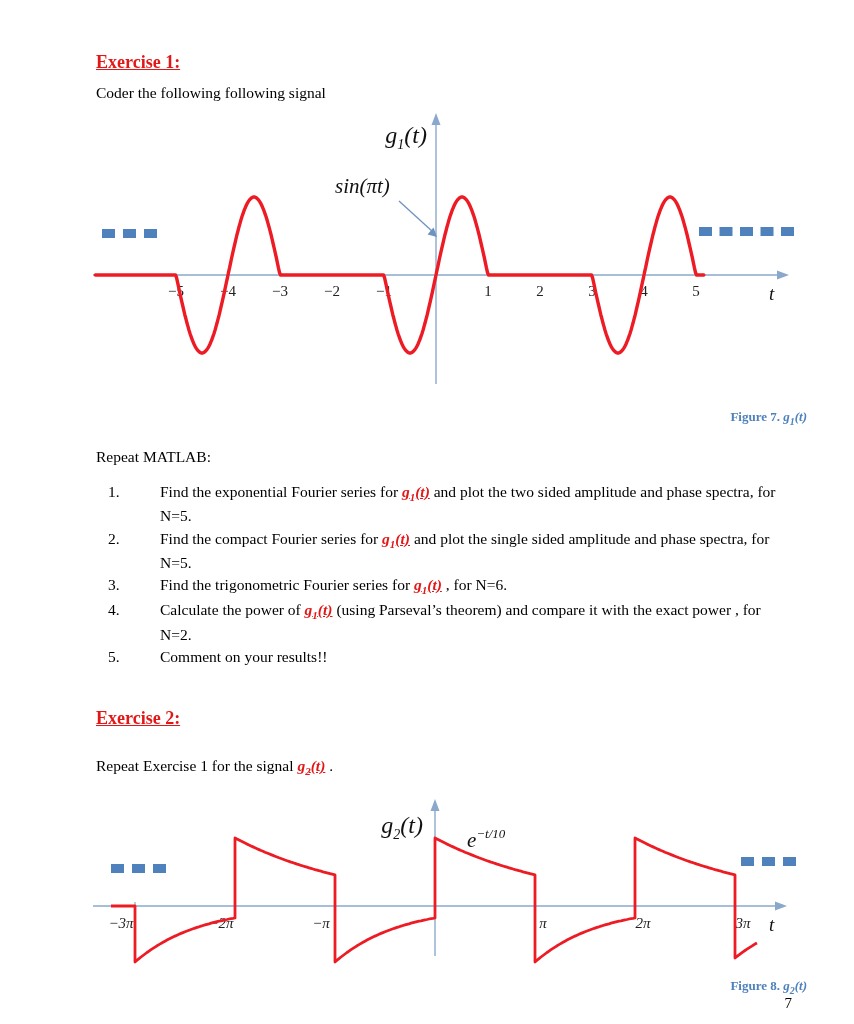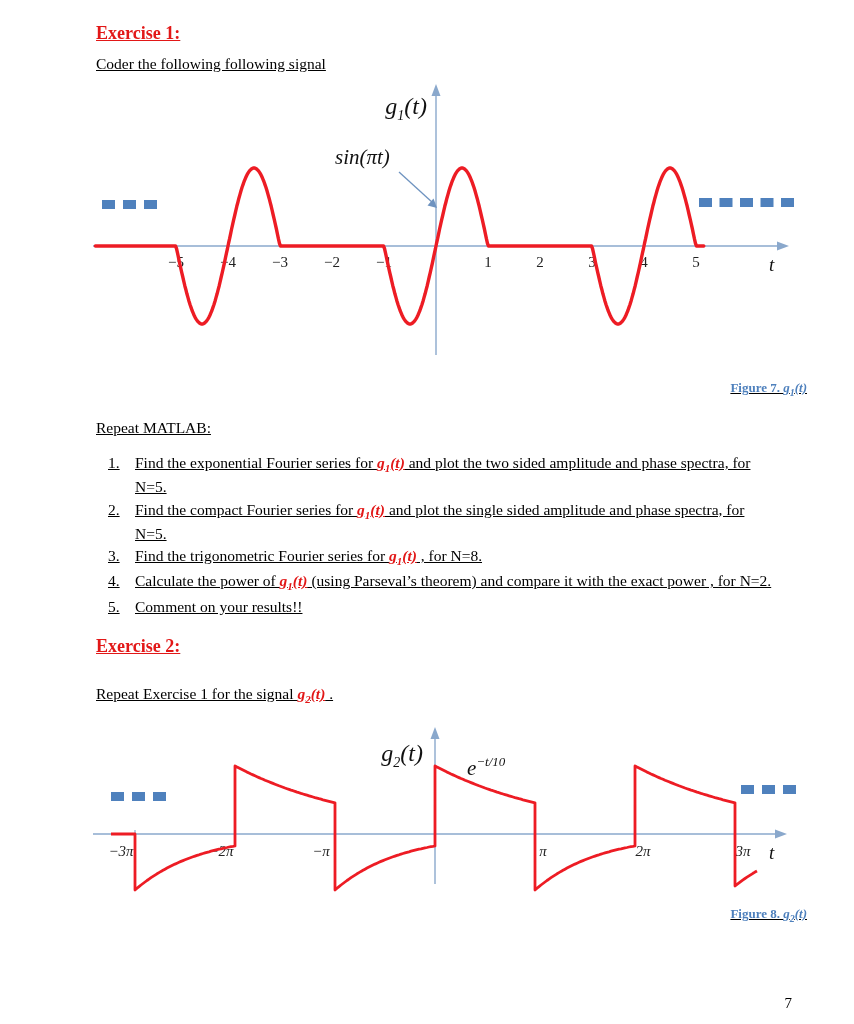--- a/index.html
+++ b/index.html
@@ -1,45 +1,45 @@
 <!DOCTYPE html>
 <html style="--red: #e21717; --fig-blue: #4f81bd;"><head>
 <meta charset="utf-8">
 <style>
   * { margin:0; padding:0; box-sizing:border-box; }
   html,body { background:#ffffff; }
   body {
     width:854px; height:1024px; overflow:hidden;
     font-family:"Liberation Serif", serif; color:#000;
   }
-  .page { position:relative; width:854px; height:1024px; padding:23px 64px 0 96px; background:#fff;text-decoration:underline; }
+  .page { position:relative; width:854px; height:1024px; padding:52px 64px 0 96px; background:#fff; }
 
   .ex-title {
     font-size:18px; font-weight:bold; text-decoration:underline;
     color:var(--red,#e21717); margin-bottom:10px;
     font-family:"Liberation Serif", serif;
   }
-  .ex-title.second { margin-top:16px; }
+  .ex-title.second { margin-top:38px; }
 
   .body-text { font-size:15.5px; line-height:1.3; }
   .matlab { margin-top:20px; }
 
   .figure-block { width:760px; margin-left:-49px; margin-top:4px; }
   .fig-svg { display:block; }
   .fig-caption {
     text-align:right; color:var(--fig-blue,#4f81bd);
     font-size:13px; font-weight:bold; margin-top:2px;
   }
   .cap-fn { font-style:italic; }
   .cap-fn sub { font-size:10px; }
 
   .tasks { margin-top:14px; padding-left:12px; }
   .task { display:flex; font-size:15.5px; line-height:1.38; margin-bottom:1px; }
   .task-num { width:27px; flex:none; }
-  .task-text { width:640px; }
+  .task-text { width:640px;margin-left:25px; }
 
   .gref { color:var(--red,#e21717); font-weight:bold; font-style:italic; text-decoration:underline; }
   .gref sub { font-size:11px; }
 
   .ex2-intro { margin-top:28px; font-size:15.5px; }
   .fig2-block { margin-top:14px; }
 
   .page-number { position:absolute; right:62px; bottom:12px; font-size:15px; }
 
   
@@ -104,21 +104,21 @@
       <span class="task-text"><span>Find the exponential Fourier series for </span><span class="gref"><span>g</span><sub>1</sub><span>(t)</span></span><span> and plot the two sided amplitude and phase spectra, for N=5.</span></span>
     </div>
 
     <div class="task">
       <span class="task-num">2.</span>
       <span class="task-text"><span>Find the compact Fourier series for </span><span class="gref"><span>g</span><sub>1</sub><span>(t)</span></span><span> and plot the single sided amplitude and phase spectra, for N=5.</span></span>
     </div>
 
     <div class="task">
       <span class="task-num">3.</span>
-      <span class="task-text"><span>Find the trigonometric Fourier series for </span><span class="gref"><span>g</span><sub>1</sub><span>(t)</span></span><span> , for N=8.</span></span>
+      <span class="task-text"><span>Find the trigonometric Fourier series for </span><span class="gref"><span>g</span><sub>1</sub><span>(t)</span></span><span> , for N=6.</span></span>
     </div>
 
     <div class="task">
       <span class="task-num">4.</span>
       <span class="task-text"><span>Calculate the power of </span><span class="gref"><span>g</span><sub>1</sub><span>(t)</span></span><span> (using Parseval’s theorem) and compare it with the exact power , for N=2.</span></span>
     </div>
 
     <div class="task">
       <span class="task-num">5.</span>
       <span class="task-text"><span>Comment on your results!!</span><span class="gref"><span></span><sub></sub><span></span></span><span></span></span>

